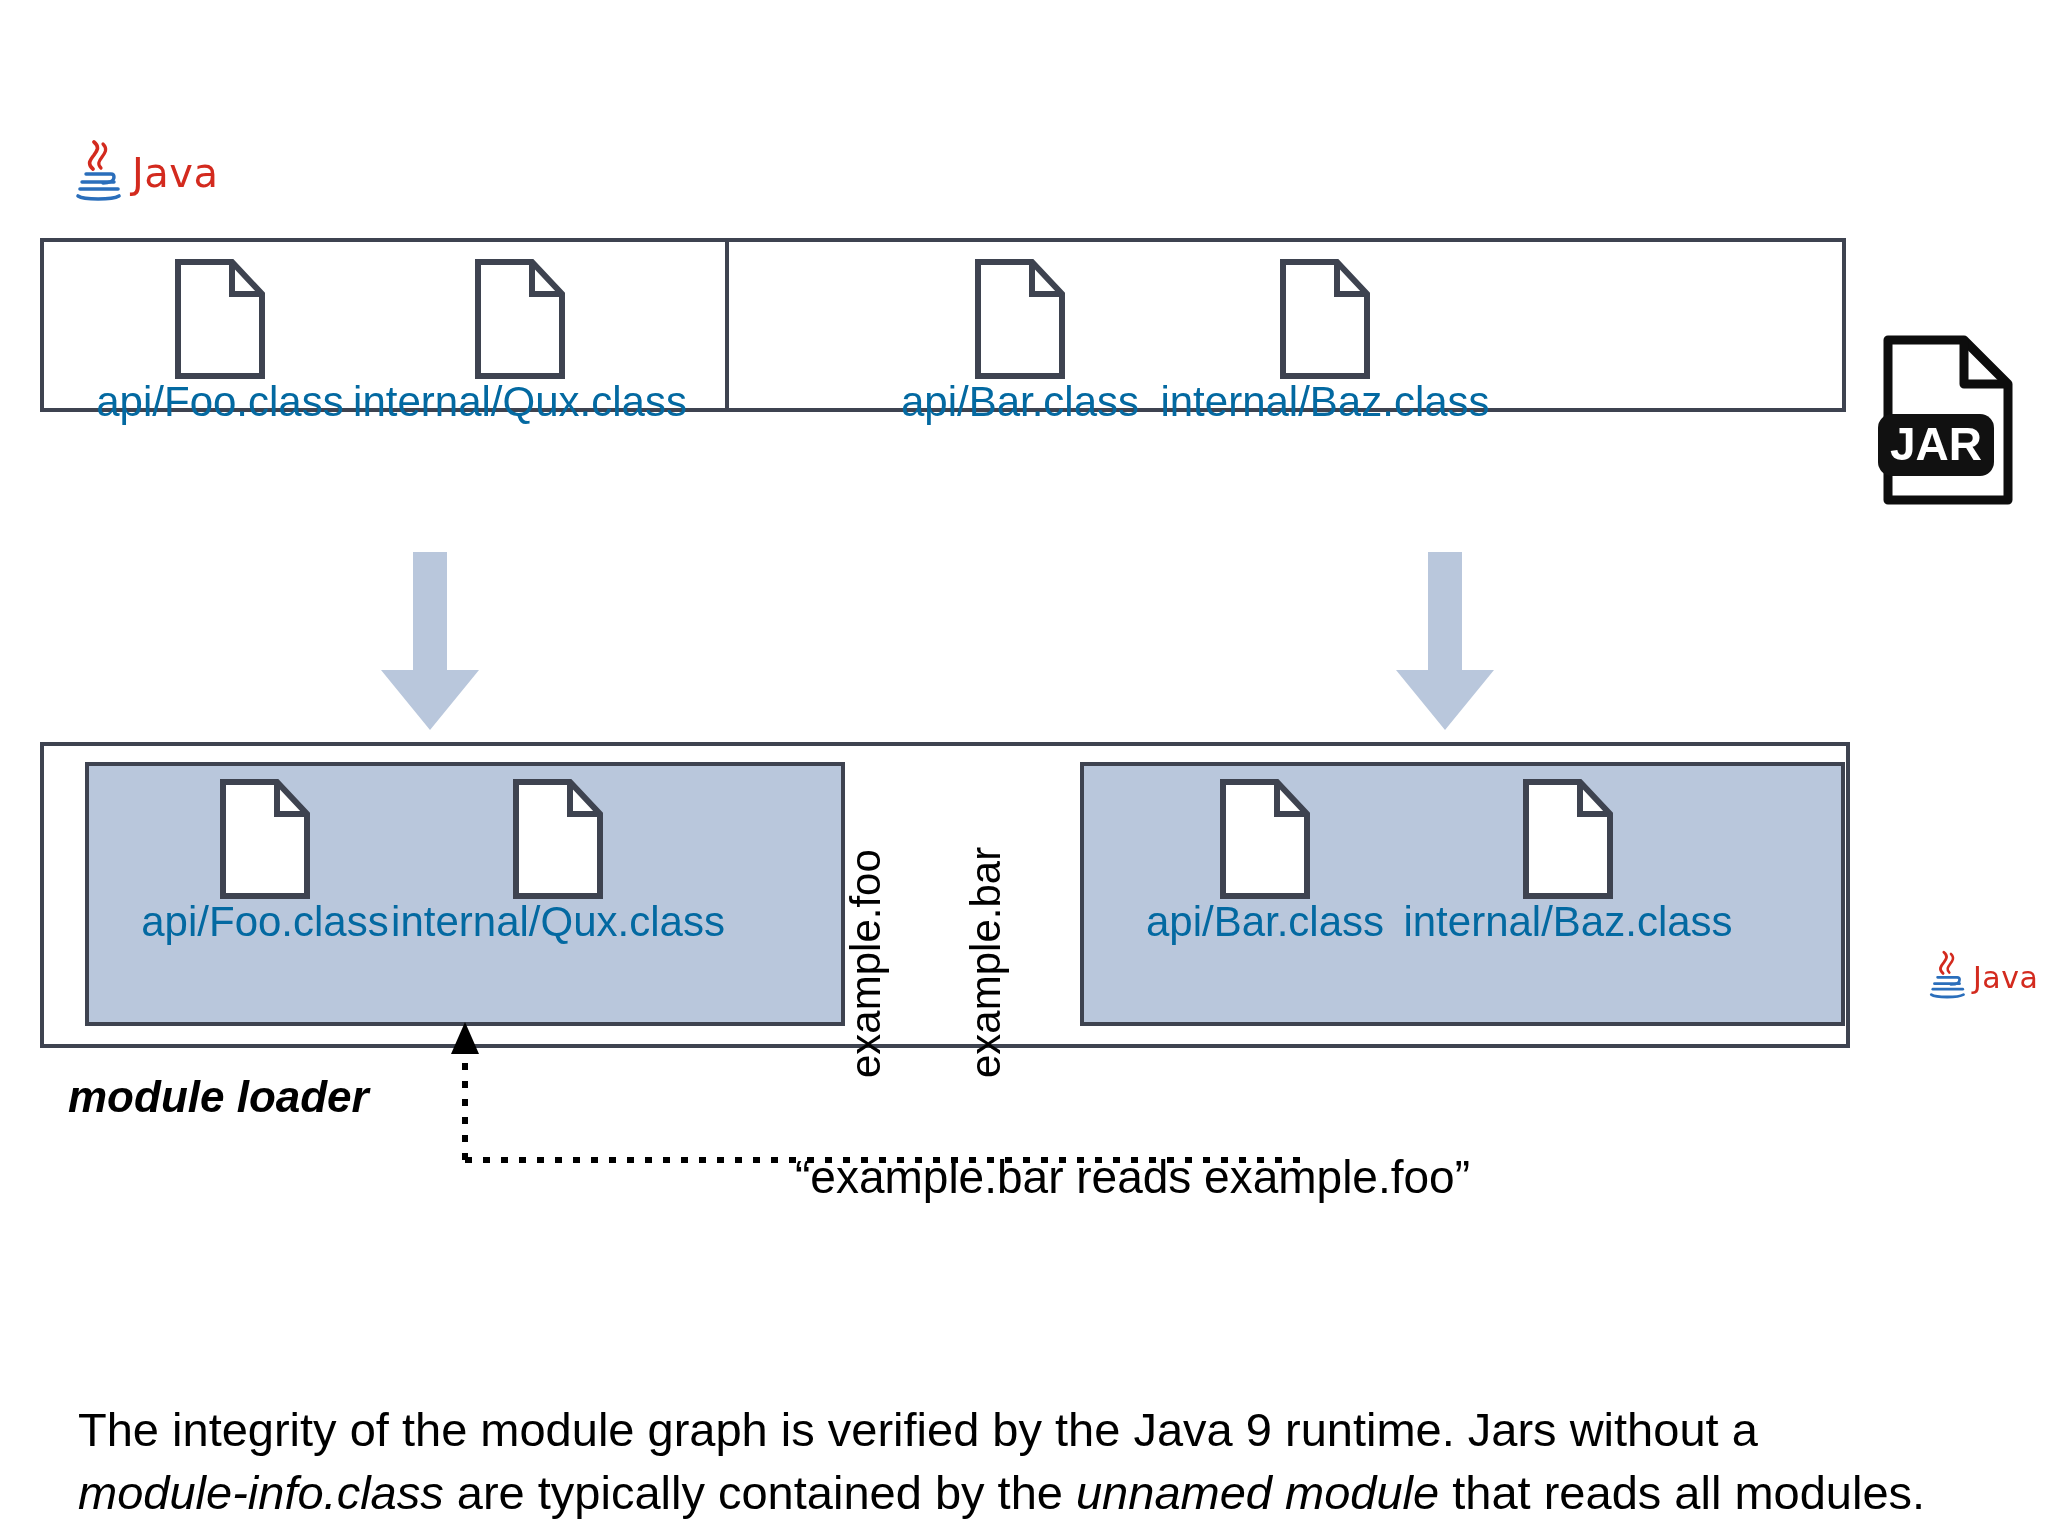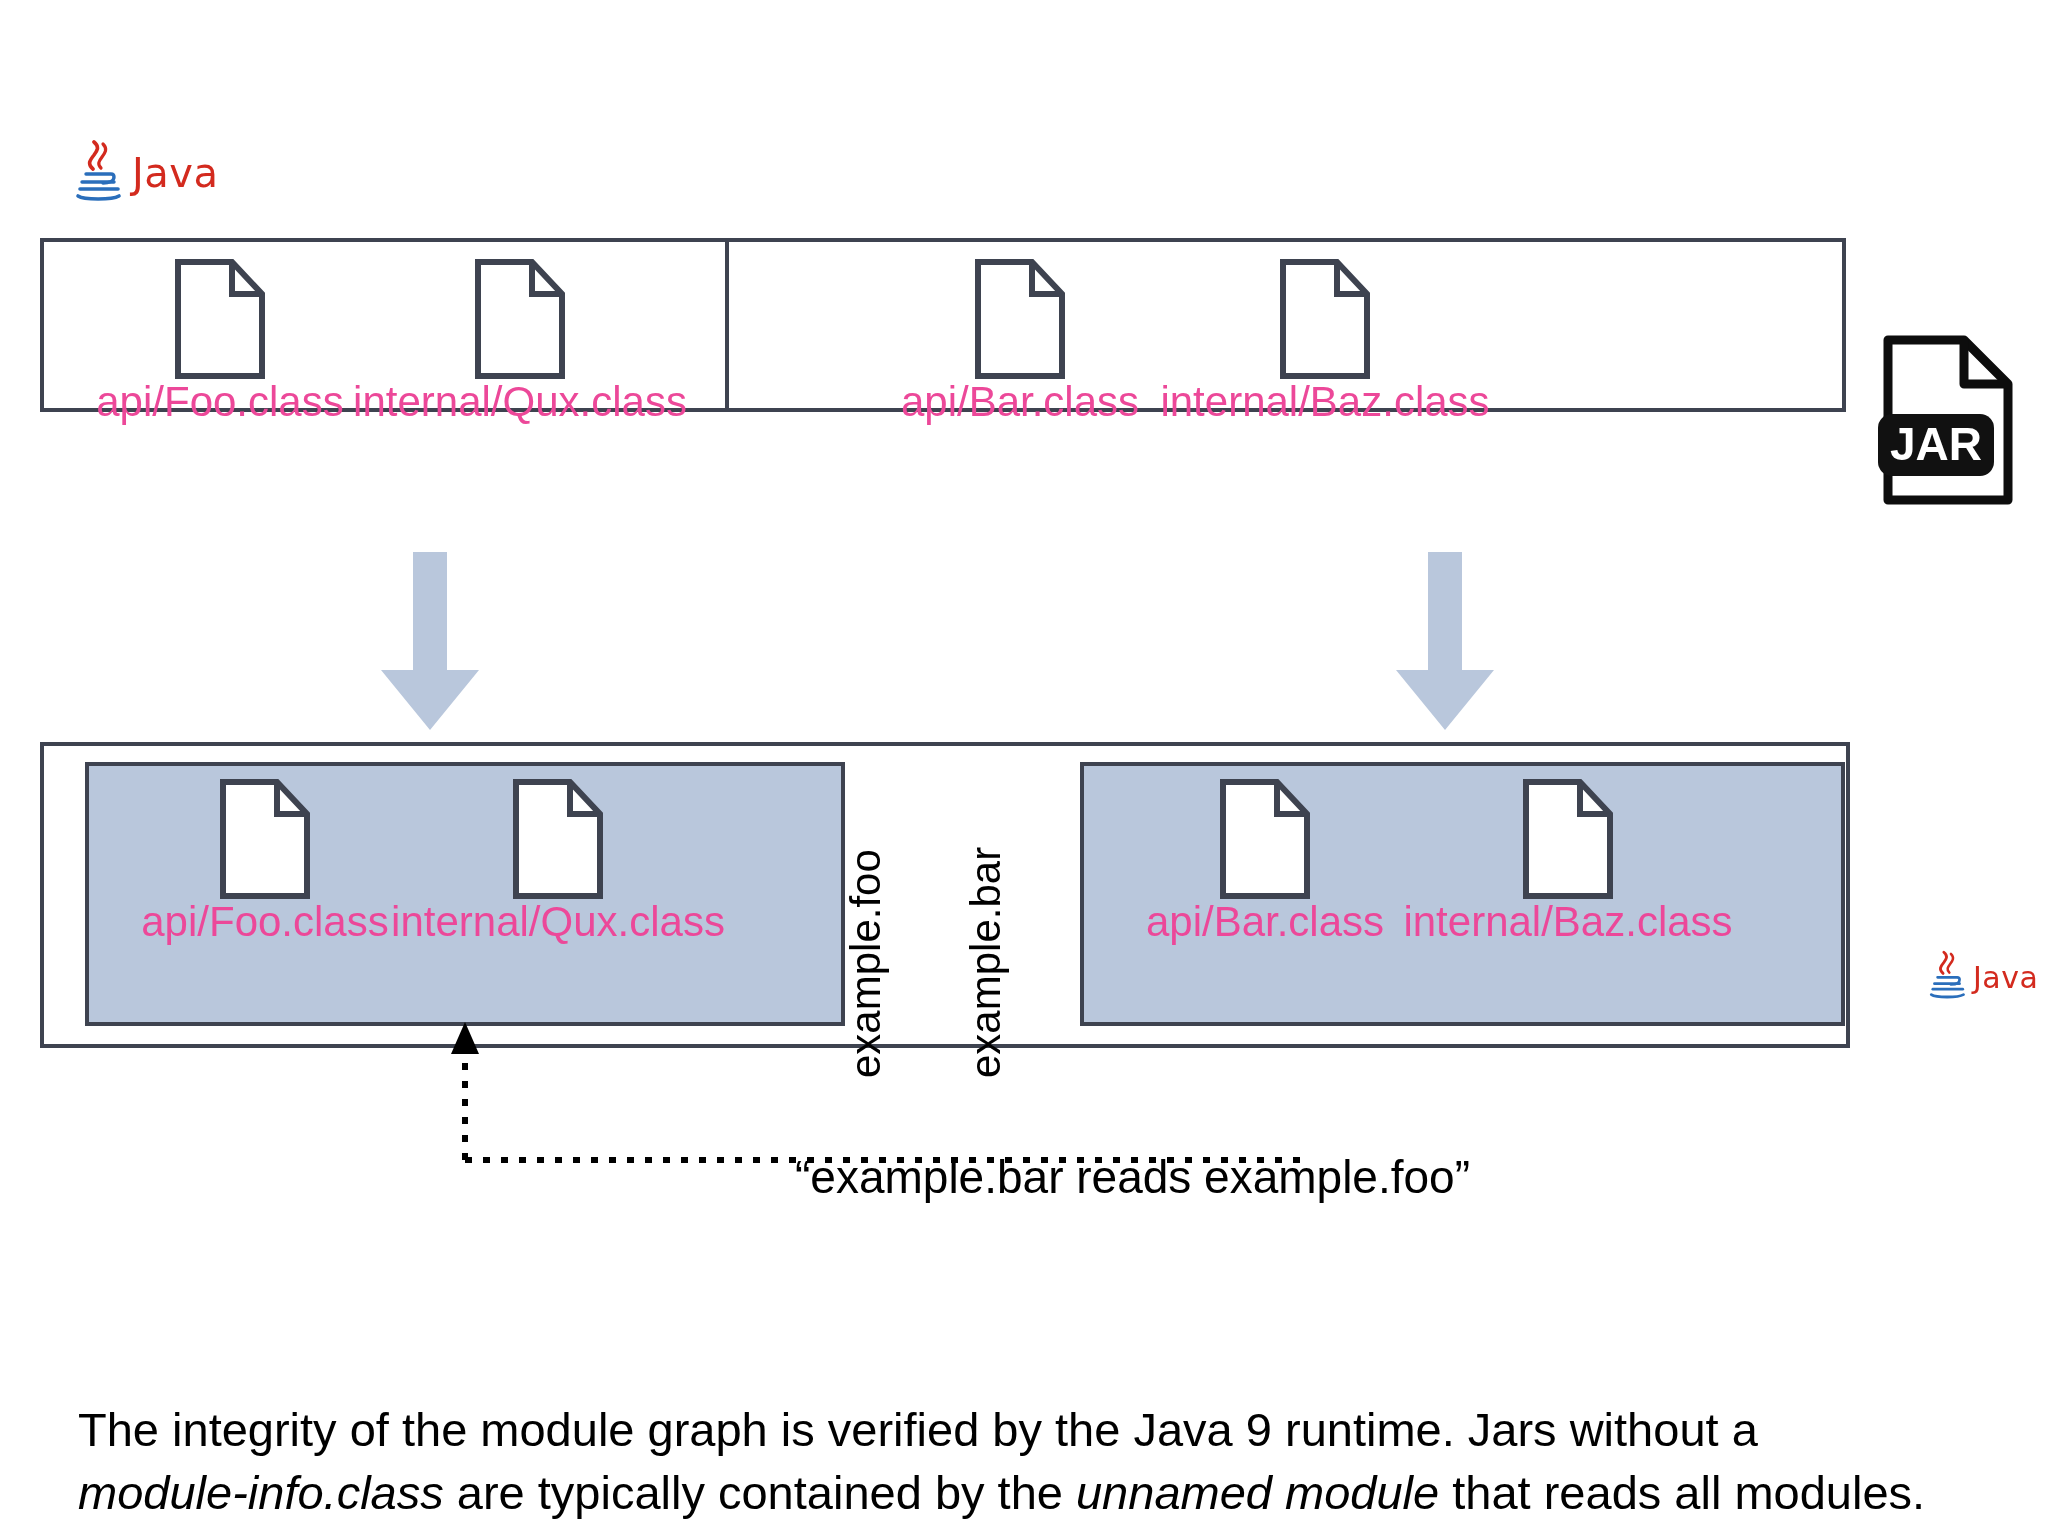--- a/index.html
+++ b/index.html
@@ -46,21 +46,21 @@
     border: 4px solid #3e4350;
   }
 
   
   .class-item { position: absolute; text-align: center; }
   .class-item .doc { display: block; margin: 0 auto; }
   .class-item .caption {
     display: block;
     font-family: "Liberation Sans", sans-serif;
     font-size: 42px;
-    color: #ec4899;
+    color: #0369a1;
     line-height: 1.05;
     white-space: nowrap;
   }
 
   
   .arrow-down { position: absolute; }
 
   
   .vlabel {
     position: absolute;
@@ -213,20 +213,21 @@
     <svg class="doc" width="92" height="122" viewBox="0 0 92 122" aria-hidden="true">
       <path d="M4 4 H58 L88 36 V118 H4 Z" fill="#ffffff" stroke="#3e4350" stroke-width="6" stroke-linejoin="miter"></path>
       <path d="M58 4 V36 H88" fill="none" stroke="#3e4350" stroke-width="6" stroke-linejoin="miter"></path>
     </svg>
     <span class="caption">internal/Baz.class</span>
   </div>
 
   <div class="vlabel" style="left:890px; top:1030px;">example.foo</div>
   <div class="vlabel" style="left:1010px; top:1030px;">example.bar</div>
 
+  <div class="module-loader">module loader</div>
 
   <svg style="position:absolute; left:0; top:1010px;" width="1300" height="160" aria-hidden="true">
     <path d="M465 150 H1457" fill="none" stroke="#000000" stroke-width="6" stroke-dasharray="7 11" stroke-linecap="butt"></path>
     <path d="M465 150 V42" fill="none" stroke="#000000" stroke-width="6" stroke-dasharray="7 11" stroke-linecap="butt"></path>
     <path d="M1457 150 V30" fill="none" stroke="#000000" stroke-width="6" stroke-dasharray="7 11" stroke-linecap="butt"></path>
     <path d="M465 12 L451 44 H479 Z" fill="#000000"></path>
   </svg>
   <div class="reads-label">“example.bar reads example.foo”</div>
 
   <div class="java-logo bottom">

